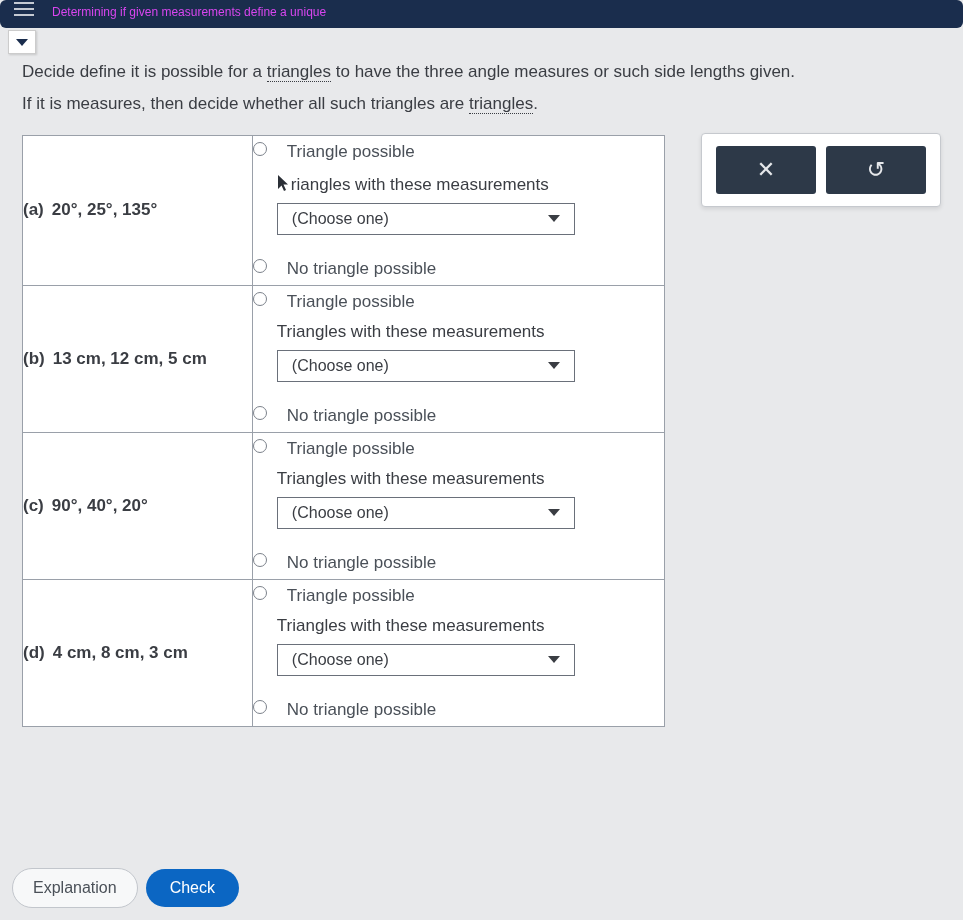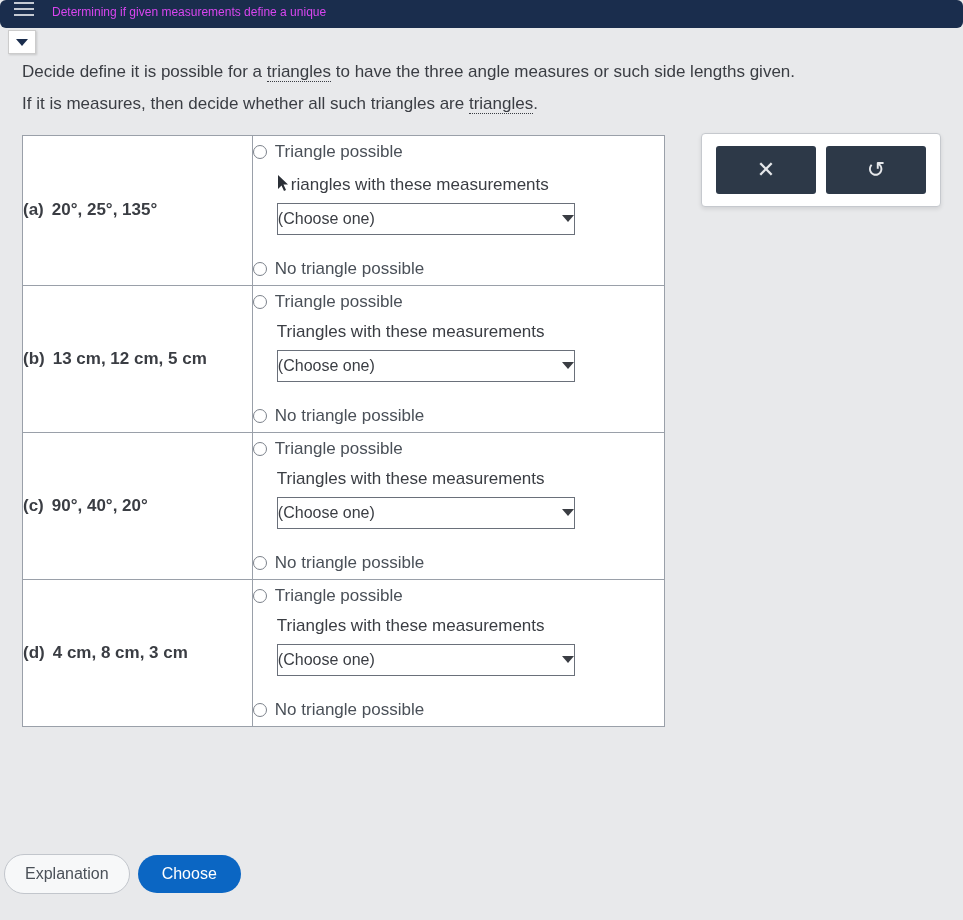--- a/index.html
+++ b/index.html
@@ -88,22 +88,21 @@
       color: #3a3d43;
       font-weight: bold;
     }
     .label-cell .tag { margin-right: 8px; }
     td.answer-cell {
       width: 428px;
       padding: 16px 14px 16px 20px;
     }
     .radio-row {
       display: flex;
-      align-items: center;
-      gap: 8px;
+      gap: 20px;
       font-size: 17px;
       color: #4a5058;
       margin: 6px 0;
     }
     .fake-radio {
       width: 14px; height: 14px;
       border: 1.5px solid #7c828b;
       border-radius: 50%;
       display: inline-block;
       flex-shrink: 0;
@@ -119,21 +118,21 @@
       margin-bottom: 8px;
     }
     .cursor-mark {
       display: inline-block;
       transform: translateY(2px);
     }
     .choose-select {
       width: 298px;
       border: 1.5px solid #6a707a;
       background: #fff;
-      padding: 6px 0;
+      padding: 6px 14px;
       font-size: 16px;
       color: #3a3d43;
       display: flex;
       align-items: center;
       justify-content: space-between;
       cursor: pointer;
     }
     .select-arrow {
       width: 0; height: 0;
       border-left: 6px solid transparent;
@@ -158,26 +157,26 @@
       border: none;
       border-radius: 3px;
       font-size: 22px;
       display: flex;
       align-items: center;
       justify-content: center;
       cursor: pointer;
     }
     .bottom-bar {
       position: absolute;
-      bottom: 18px;
+      bottom: 4px;
       left: 0;
       display: flex;
       align-items: center;
       gap: 8px;
-      padding: 8px 4px;
+      padding: 8px 12px;
     }
     .btn-explanation {
       background: #f7f8f9;
       border: 1.5px solid #c2c6cc;
       border-radius: 22px;
       padding: 10px 20px;
       font-size: 16px;
       color: #4a5058;
       cursor: pointer;
     }
@@ -306,14 +305,14 @@
       </button>
       <button class="ctrl-btn">
         <span>↺</span>
       </button>
     </div>
   </div>
 </div>
 
 <div class="bottom-bar">
   <button class="btn-explanation">Explanation</button>
-  <button class="btn-check">Choose</button>
+  <button class="btn-check">Check</button>
 </div>
 
 </body></html>

